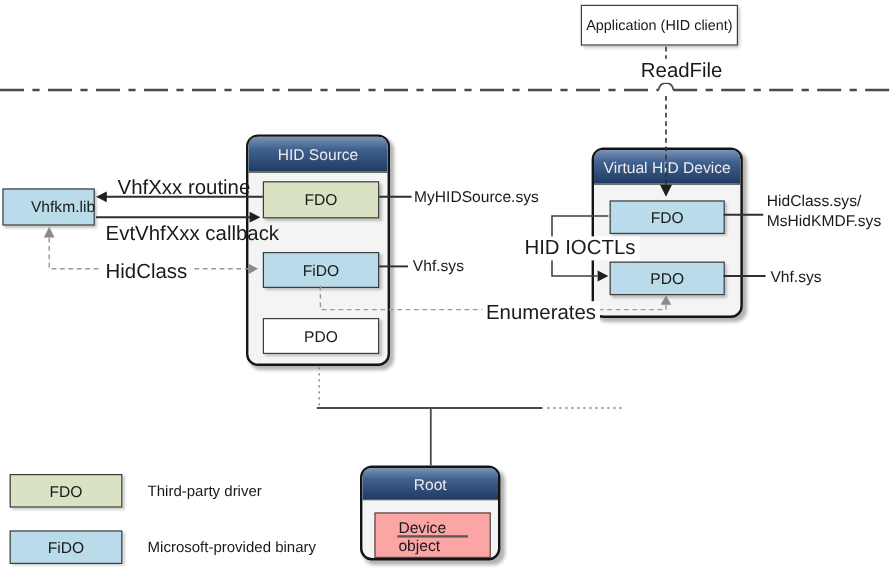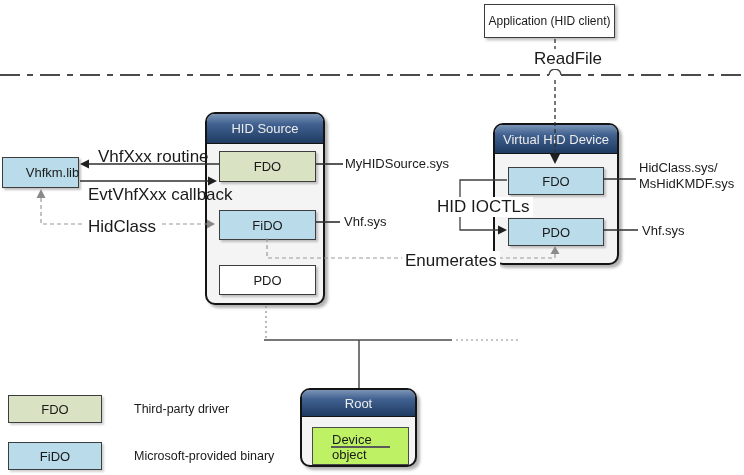--- a/index.html
+++ b/index.html
@@ -53,34 +53,34 @@
   }
   
   #vhfkm-box {
     position:absolute; left:2px; top:157px; width:77px; height:31px;
     background:#b9dbea; border:1.5px solid #3d3d3d; box-shadow:2px 2px 2px rgba(0,0,0,0.25);
     display:flex; align-items:center; justify-content:center; font-size:13px; z-index:1;padding-left:24px;
   }
   
   #device-object-outer {
     position:absolute; left:10px; top:37px; width:97px; height:33px;
-    background:#bef264; border:1.6px solid #4a4a4a; padding:18px; z-index:1;
+    background:#fca5a5; border:1.6px solid #4a4a4a; padding:18px; z-index:1;
   }
   #device-object-inner {
     width:100%; height:100%; border:1px solid #5a5a5a;
     display:flex; align-items:center; justify-content:center; font-size:13px;
   }
   
   .legend-row { position:absolute; left:8px; display:flex; align-items:center; z-index:1; }
   .legend-swatch {
     width:94px; height:28px; border:1.4px solid #3d3d3d;
     display:flex; align-items:center; justify-content:center; font-size:13px;
     box-shadow:2px 2px 2px rgba(0,0,0,0.18);
   }
-  .legend-text { margin-left:32px; font-size:12.5px; }
+  .legend-text { margin-left:21px; font-size:12.5px; }
 </style>
 </head>
 <body>
 
 <div id="canvas">
 
   <div id="app-box">
     <span>Application (HID client)</span>
   </div>
 

